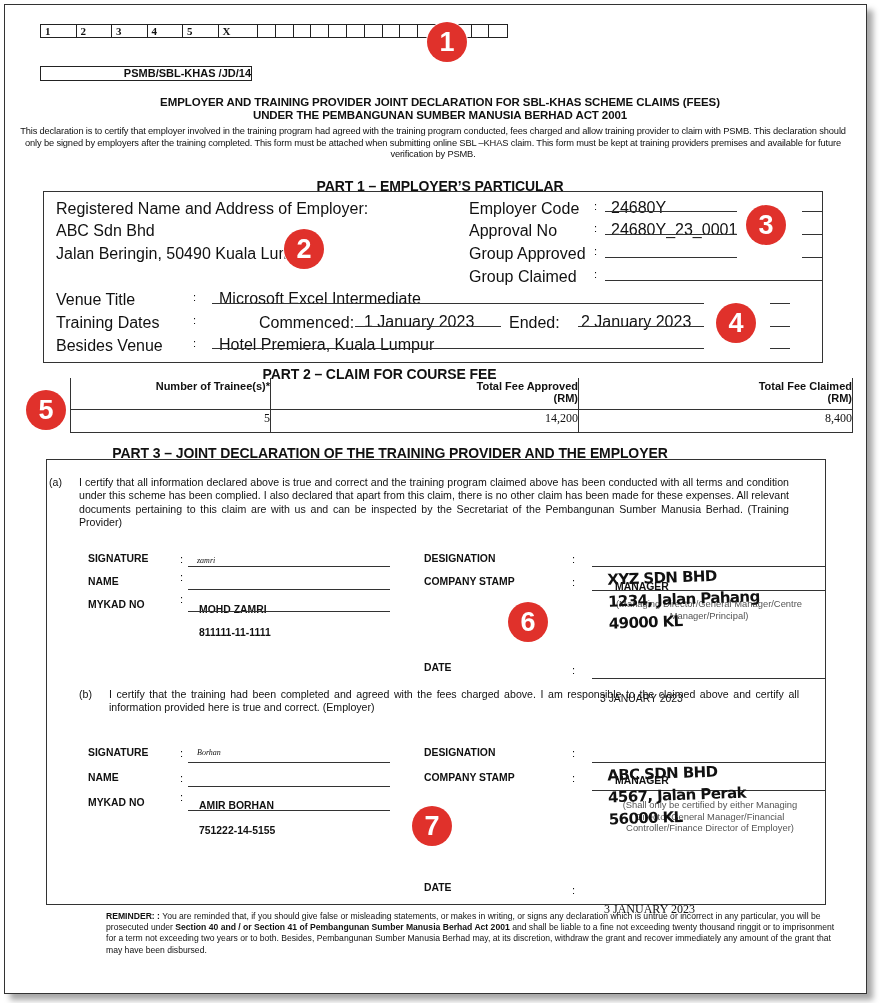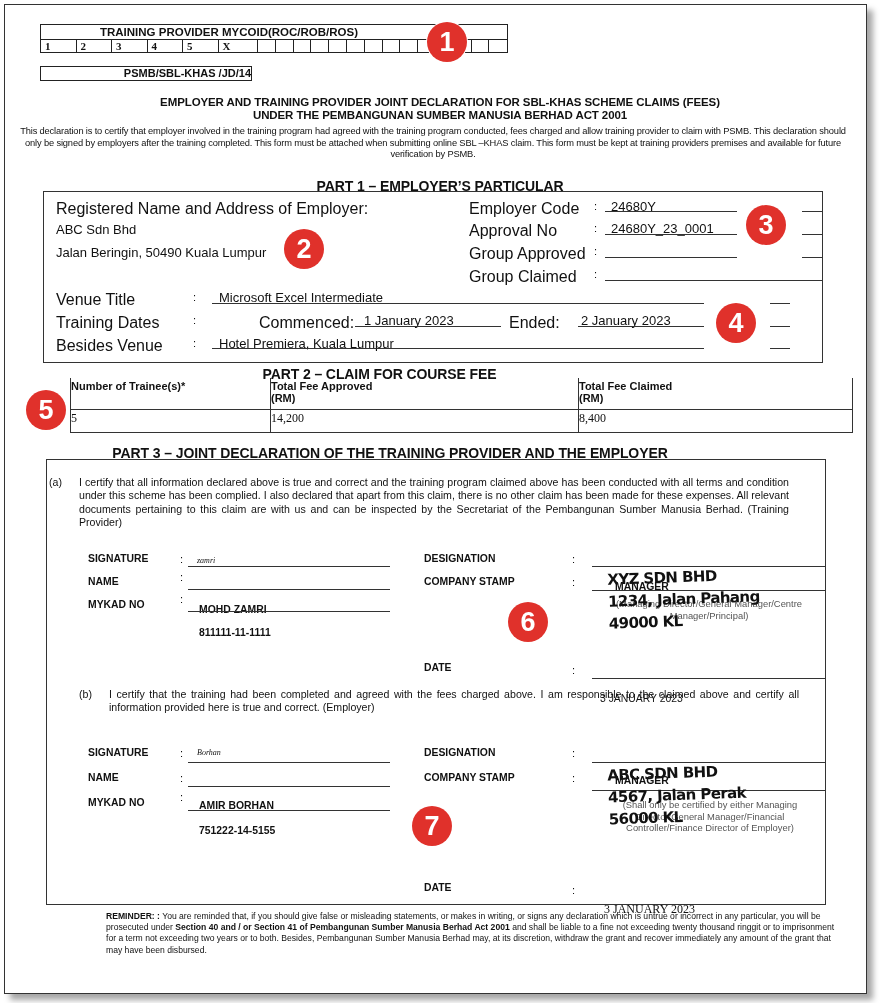--- a/index.html
+++ b/index.html
@@ -23,26 +23,26 @@
 
   .formcode { position: absolute; left: 40px; top: 66px; width: 212px; height: 15px; border: 1px solid #222; font-weight: bold; font-size: 11px; line-height: 13px; padding-left: 6px; text-align: right; }
 
   .title { position: absolute; left: 0; width: 880px; text-align: center; font-weight: bold; font-size: 11.5px; letter-spacing: -0.1px; }
   .intro { position: absolute; left: 18px; top: 126px; width: 830px; font-size: 9.3px; line-height: 11.5px; text-align: center; letter-spacing: -0.15px; }
 
   .section-head { position: absolute; font-weight: bold; font-size: 14px; text-align: center; letter-spacing: -0.1px; }
 
   .box { position: absolute; border: 1.5px solid #333; }
   .lbl { position: absolute; font-size: 16px; white-space: nowrap; text-align: right; }
-  .val { position: absolute; font-size: 13px; white-space: nowrap; }
+  .val { position: absolute; font-size: 16px; white-space: nowrap; }
   .uline { position: absolute; border-bottom: 1.2px solid #333; }
   .colon { position: absolute; font-size: 11px; }
 
   table.fee { position: absolute; left: 70px; top: 378px; width: 783px; border-collapse: collapse; font-size: 11px; }
-  table.fee th, table.fee td { border: 1.5px solid #333; text-align: left; margin-top: 32px; }
+  table.fee th, table.fee td { border: 1.5px solid #333; text-align: right; margin-top: 32px; }
   table.fee th { font-weight: bold; height: 31px; line-height: 12px; vertical-align: top; padding-top: 2px; }
   table.fee td { font-family: "Liberation Serif", serif; height: 23px; font-size: 12px; vertical-align: top; padding-top: 1px; }
   table.fee tr:first-child th { border-top: none; }
 
   .para { position: absolute; font-size: 10.6px; line-height: 13.4px; text-align: justify; }
   .para .mk { position: absolute; left: -30px; top: 0; }
 
   .blab { position: absolute; font-weight: bold; font-size: 10.4px; white-space: nowrap; }
   .bval { position: absolute; font-weight: bold; font-size: 10.4px; white-space: nowrap; margin-top: 28px; }
   .sig { position: absolute; font-family: "Liberation Serif", serif; font-style: italic; font-size: 8px; }
@@ -54,21 +54,20 @@
 
   .reminder { position: absolute; left: 106px; top: 911px; width: 730px; font-size: 8.6px; line-height: 11.2px; }
   .reminder b { font-weight: bold; }
 </style>
 </head>
 <body>
 
 <div class="page"></div>
 
 <div class="mycoid">
-  <div class="mycoid-title">TRAINING PROVIDER MYCOID(ROC/ROB/ROS)</div>
   <div class="mycoid-cells">
     <div class="c w">1</div>
     <div class="c w">2</div>
     <div class="c w">3</div>
     <div class="c w">4</div>
     <div class="c w">5</div>
     <div class="c w" style="width:40px">X</div>
     <div class="c n"></div>
     <div class="c n"></div>
     <div class="c n"></div>

